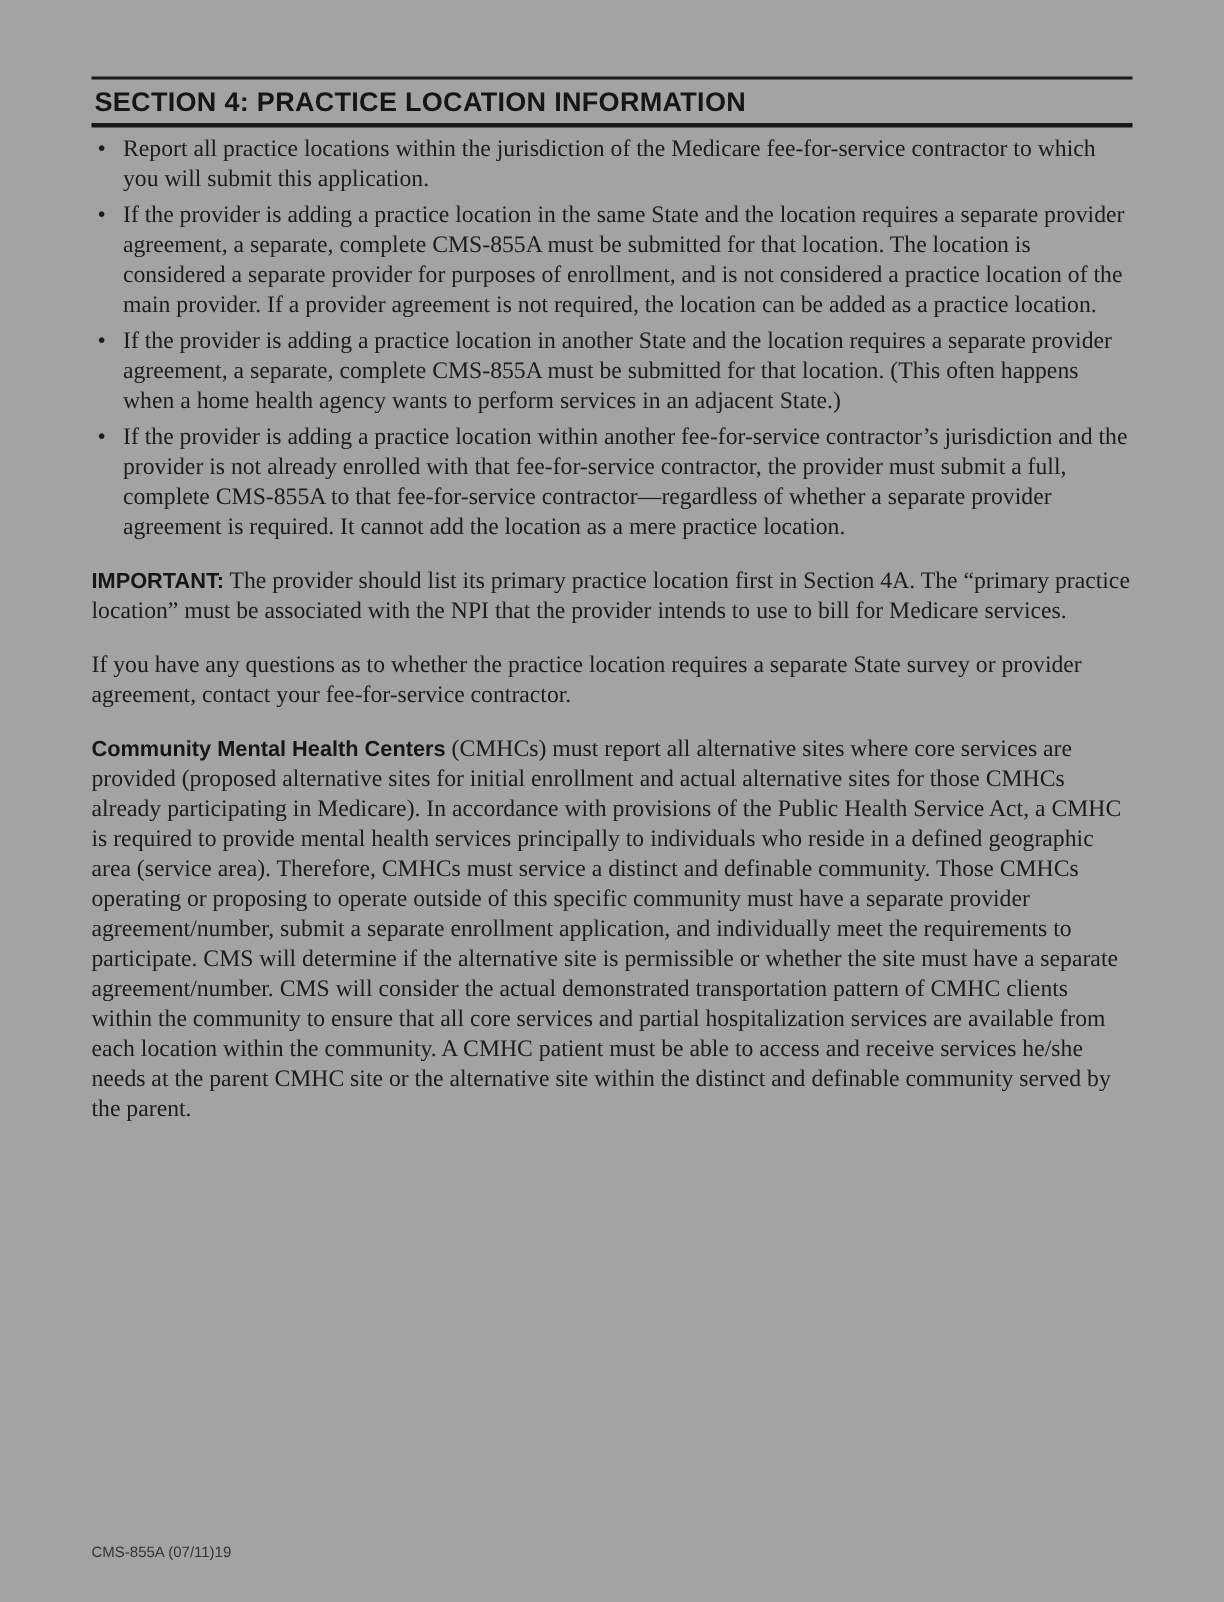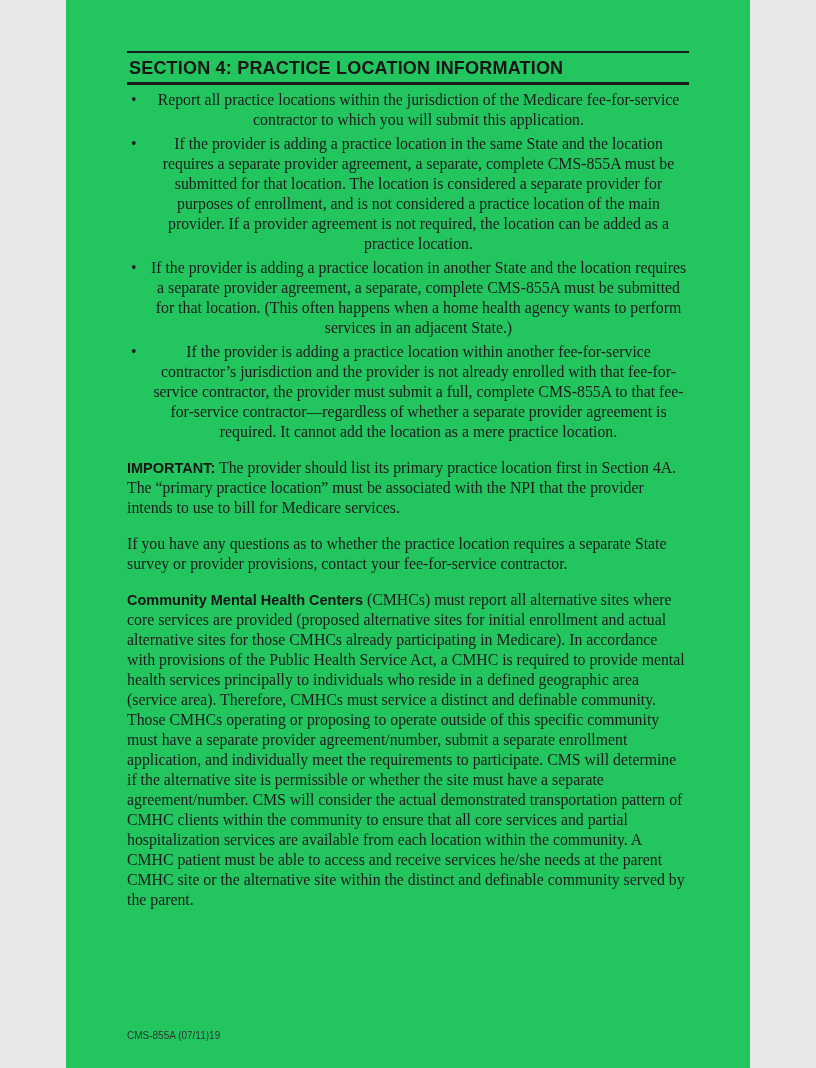--- a/index.html
+++ b/index.html
@@ -1,22 +1,22 @@
 <!DOCTYPE html>
 <html><head>
 <meta charset="utf-8">
 <style>
   * { margin: 0; padding: 0; box-sizing: border-box; }
   html, body { background: #e8e8e8; }
   .page {
     position: relative;
-    width: 684px;
+    width: 816px;
     height: 1068px;
     margin: 0 auto;
-    background: #22c55e;
+    background: #a3a3a3;
     color: #1c1c1c;
     overflow: hidden;
   }
   .content {
     position: absolute;
     left: 61px;
     right: 61px;
     top: 0;
   }
   .rule-top {
@@ -53,21 +53,20 @@
     color: #1c1c1c;
   }
   ul.instructions-list {
     list-style: none;
     margin-top: 5px;
   }
   ul.instructions-list li {
     position: relative;
     padding-left: 21px;
     margin-bottom: 4px;
-    text-align: center;
   }
   ul.instructions-list li::before {
     content: "\2022";
     position: absolute;
     left: 4px;
     top: 0;
   }
   .para {
     margin-top: 16px;
   }
@@ -105,21 +104,21 @@
       <li>If the provider is adding a practice location in the same State and the location requires a separate provider agreement, a separate, complete CMS-855A must be submitted for that location. The location is considered a separate provider for purposes of enrollment, and is not considered a practice location of the main provider. If a provider agreement is not required, the location can be added as a practice location.</li>
       <li>If the provider is adding a practice location in another State and the location requires a separate provider agreement, a separate, complete CMS-855A must be submitted for that location. (This often happens when a home health agency wants to perform services in an adjacent State.)</li>
       <li>If the provider is adding a practice location within another fee-for-service contractor’s jurisdiction and the provider is not already enrolled with that fee-for-service contractor, the provider must submit a full, complete CMS-855A to that fee-for-service contractor—regardless of whether a separate provider agreement is required. It cannot add the location as a mere practice location.</li>
     </ul>
 
     <p class="para body-serif">
       <span class="bold-sans-label">IMPORTANT:</span>
       <span>The provider should list its primary practice location first in Section 4A. The “primary practice location” must be associated with the NPI that the provider intends to use to bill for Medicare services.</span>
     </p>
 
-    <p class="para body-serif">If you have any questions as to whether the practice location requires a separate State survey or provider provisions, contact your fee-for-service contractor.</p>
+    <p class="para body-serif">If you have any questions as to whether the practice location requires a separate State survey or provider agreement, contact your fee-for-service contractor.</p>
 
     <p class="para body-serif">
       <span class="bold-sans-label">Community Mental Health Centers</span>
       <span>(CMHCs) must report all alternative sites where core services are provided (proposed alternative sites for initial enrollment and actual alternative sites for those CMHCs already participating in Medicare). In accordance with provisions of the Public Health Service Act, a CMHC is required to provide mental health services principally to individuals who reside in a defined geographic area (service area). Therefore, CMHCs must service a distinct and definable community. Those CMHCs operating or proposing to operate outside of this specific community must have a separate provider agreement/number, submit a separate enrollment application, and individually meet the requirements to participate. CMS will determine if the alternative site is permissible or whether the site must have a separate agreement/number. CMS will consider the actual demonstrated transportation pattern of CMHC clients within the community to ensure that all core services and partial hospitalization services are available from each location within the community. A CMHC patient must be able to access and receive services he/she needs at the parent CMHC site or the alternative site within the distinct and definable community served by the parent.</span>
     </p>
 
   </div>
 
   <div class="footer">
     <span>CMS-855A (07/11)</span>

